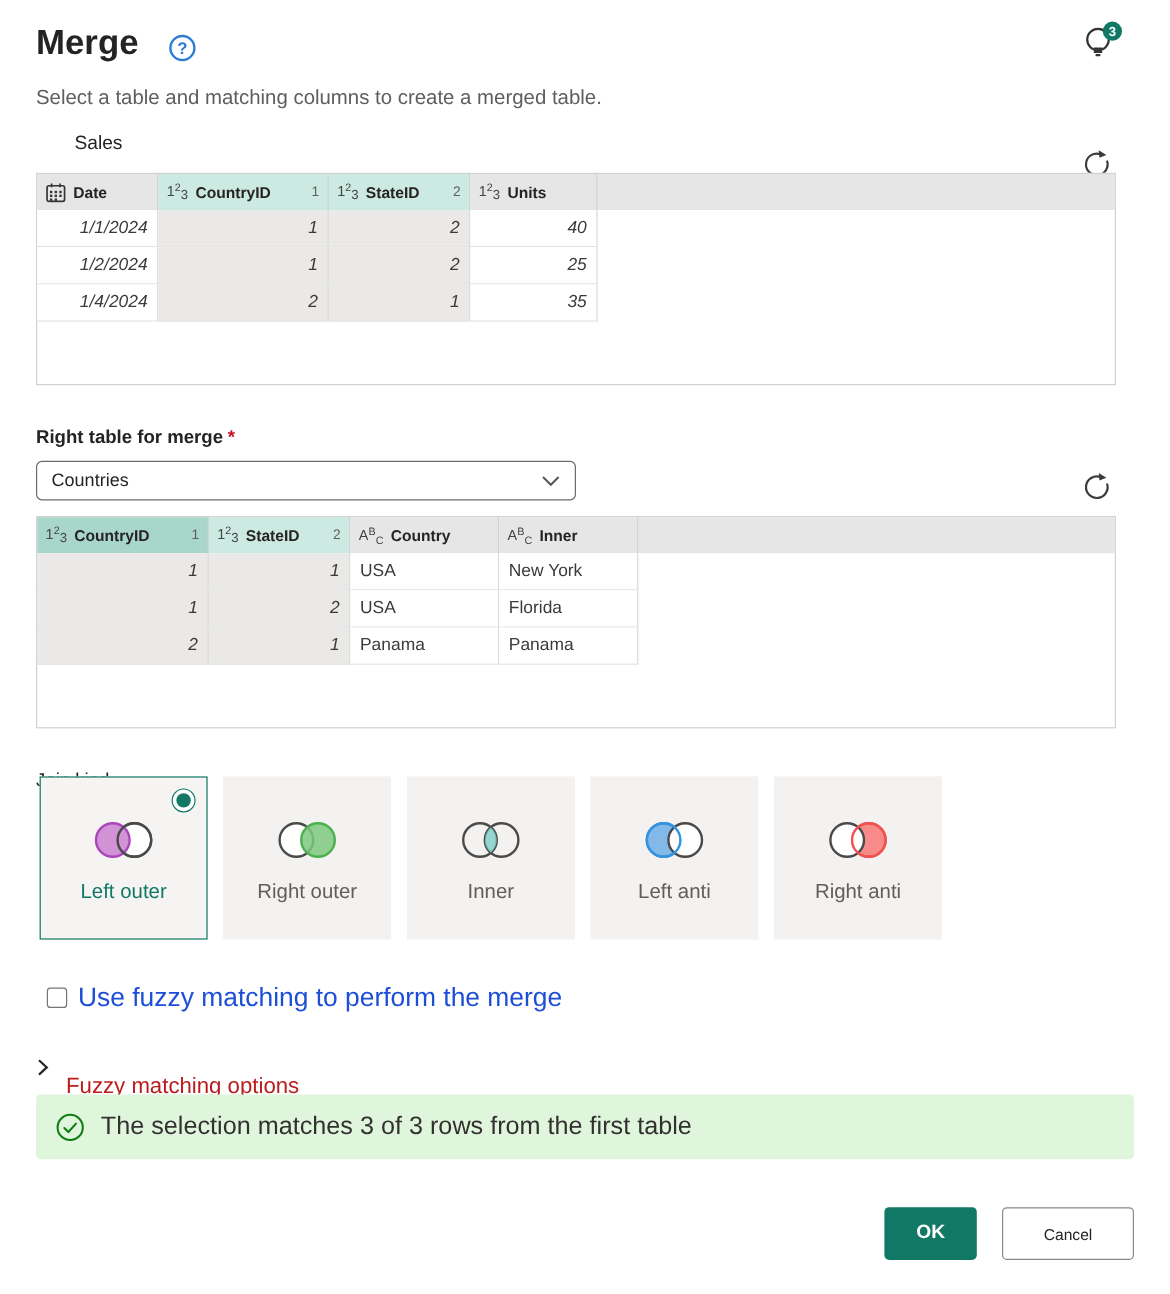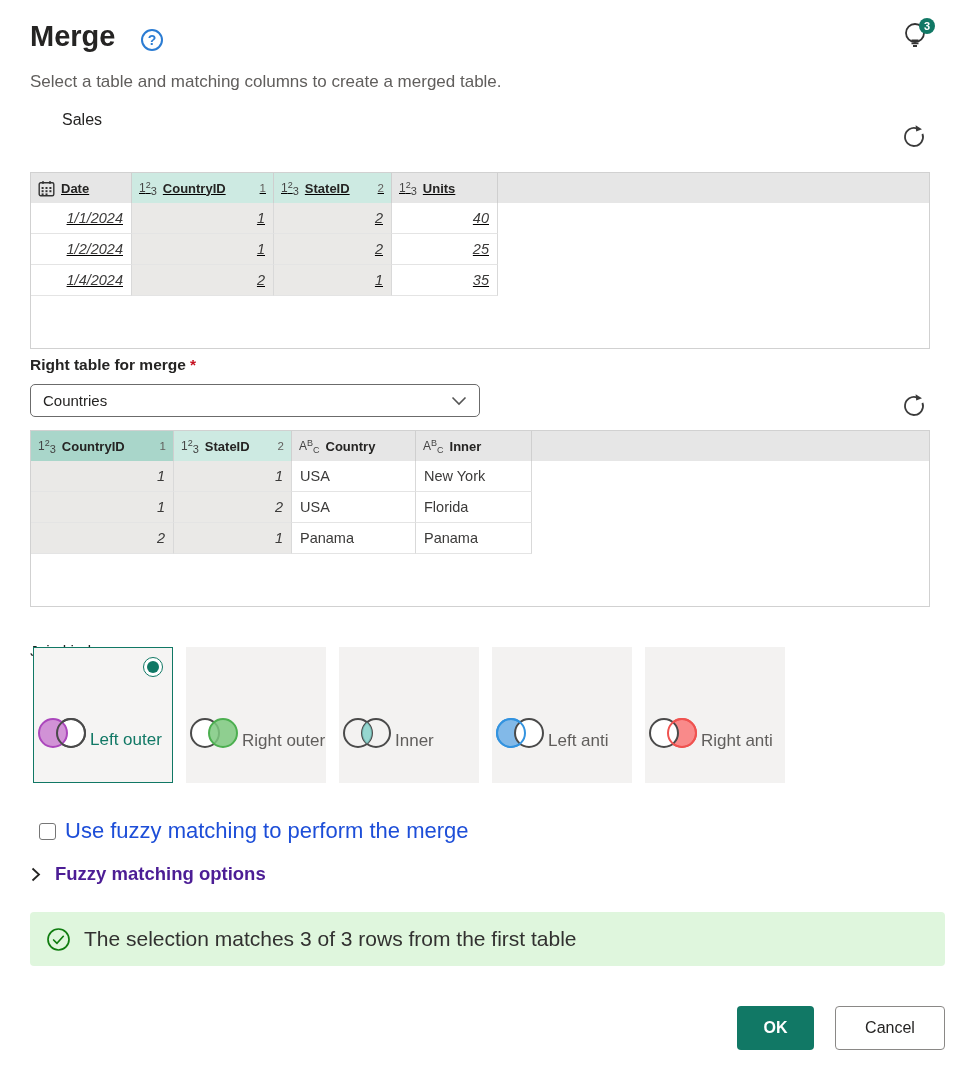--- a/index.html
+++ b/index.html
@@ -14,21 +14,21 @@
   .bulb-wrap { position:absolute; left:898px; top:16px; width:42px; height:42px; cursor:pointer; }
   .subtitle { position:absolute; left:30px; top:72px; font-size:17px; color:#605e5c; }
 
   
   .sales-label { position:absolute; left:30px; top:111px; font-size:16px; color:#252423;margin-left:32px; }
   .refresh-1 { position:absolute; left:901px; top:123px; width:26px; height:26px; cursor:pointer; }
   .refresh-2 { position:absolute; left:901px; top:392px; width:26px; height:26px; cursor:pointer; }
 
   
   .pq-table { position:absolute; left:30px; width:900px; height:177px; border:1px solid #d1d1d1; background:#fff; }
-  .sales-table { top:172px;text-decoration:underline; }
+  .sales-table { top:144px; }
   .countries-table { top:430px; }
   .t-head { display:flex; height:30px; }
   .t-head .cell { display:flex; align-items:center; padding:0 7px; background:#e6e6e6;
                   border-right:1px solid #cfcfcf; font-size:13px; font-weight:700; color:#252423; }
   .t-head .cell.sel { background:#cdeae2; }
   .t-head .cell.sel-active { background:#a9d6ca; }
   .t-head .filler { flex:1; background:#e6e6e6; border-right:none; }
   .order-badge { margin-left:auto; font-weight:400; font-size:11.5px; color:#605e5c; padding-left:6px; }
   .t-row { display:flex; height:31px; }
   .t-row .cell { display:flex; align-items:center; padding:0 8px; border-right:1px solid #d9d9d9;
@@ -53,48 +53,48 @@
   .rt-label { position:absolute; left:30px; top:356px; font-size:15.5px; font-weight:700; color:#252423; }
   .rt-label .req { color:#c50f1f; font-weight:700; margin-left:4px; }
   .dropdown { position:absolute; left:30px; top:384px; width:450px; height:33px; border:1px solid #6b6b6b;
               border-radius:5px; background:#fff; display:flex; align-items:center; padding:0 12px;
               font-size:15px; color:#252423; cursor:pointer; }
   .dropdown .chev { margin-left:auto; display:flex; }
 
   
   .join-label { position:absolute; left:30px; top:642px; font-size:15.5px; color:#252423; }
   .cards { position:absolute; left:33px; top:647px; display:flex; gap:13px; }
-  .card { position:relative; width:140px; height:136px; background:#f3f2f1; display:flex; 
+  .card { position:relative; width:140px; height:136px; background:#f3f2f1; display:flex; flex-direction:column;
           align-items:center; padding-top:36px; cursor:pointer; }
   .card.selected { background:#f5f4f3; border:1px solid #117865; padding-top:35px; }
   .card-label { margin-top:15px; font-size:17px; color:#605e5c; text-align:center; max-width:88px; line-height:1.25; }
   .card.selected .card-label { color:#117865; }
   .radio-outer { position:absolute; top:9px; right:9px; width:20px; height:20px; border:1.5px solid #117865;
                  border-radius:50%; background:#fff; display:flex; align-items:center; justify-content:center; }
   .radio-inner { width:12px; height:12px; border-radius:50%; background:#117865; }
 
   
   .fuzzy-row { position:absolute; left:39px; top:818px; display:flex; align-items:center; cursor:pointer; }
   .checkbox { width:17px; height:17px; border:1px solid #767676; border-radius:3px; background:#fff; }
   .fuzzy-row .cb-label { margin-left:9px; font-size:22px; color:#1d4ed8; }
   .fuzzy-head { position:absolute; left:31px; top:863px; display:flex; align-items:center; cursor:pointer; }
   .fuzzy-head .chev-r { display:flex; margin-right:14px; }
-  .fuzzy-head .fh-label { font-size:18.5px; font-weight:700; color:#4c1d95; }
+  .fuzzy-head .fh-label { font-size:18.5px; font-weight:400; color:#b91c1c;margin-top:31px; }
 
   
   .status { position:absolute; left:30px; top:912px; width:915px; height:54px; background:#dff6dd;
             border-radius:4px; display:flex; align-items:center; padding:0 16px; }
   .status .msg { margin-left:13px; font-size:21px; color:#323130; }
 
   
   .btn-ok { position:absolute; left:737px; top:1006px; width:77px; height:44px; background:#117865; color:#fff;
             font-size:16px; font-weight:700; border:none; border-radius:4px; cursor:pointer;
             font-family:"Liberation Sans", sans-serif; }
   .btn-cancel { position:absolute; left:835px; top:1006px; width:110px; height:44px; background:#fff; color:#252423;
-            font-size:16px; border:1px solid #8a8886; border-radius:4px; cursor:pointer;
+            font-size:13px; border:1px solid #8a8886; border-radius:4px; cursor:pointer;
             font-family:"Liberation Sans", sans-serif; }
 </style>
 </head>
 <body>
 
 <div class="root">
 
   <div class="title">Merge</div>
   <div class="help-icon">
       <span>?</span>

